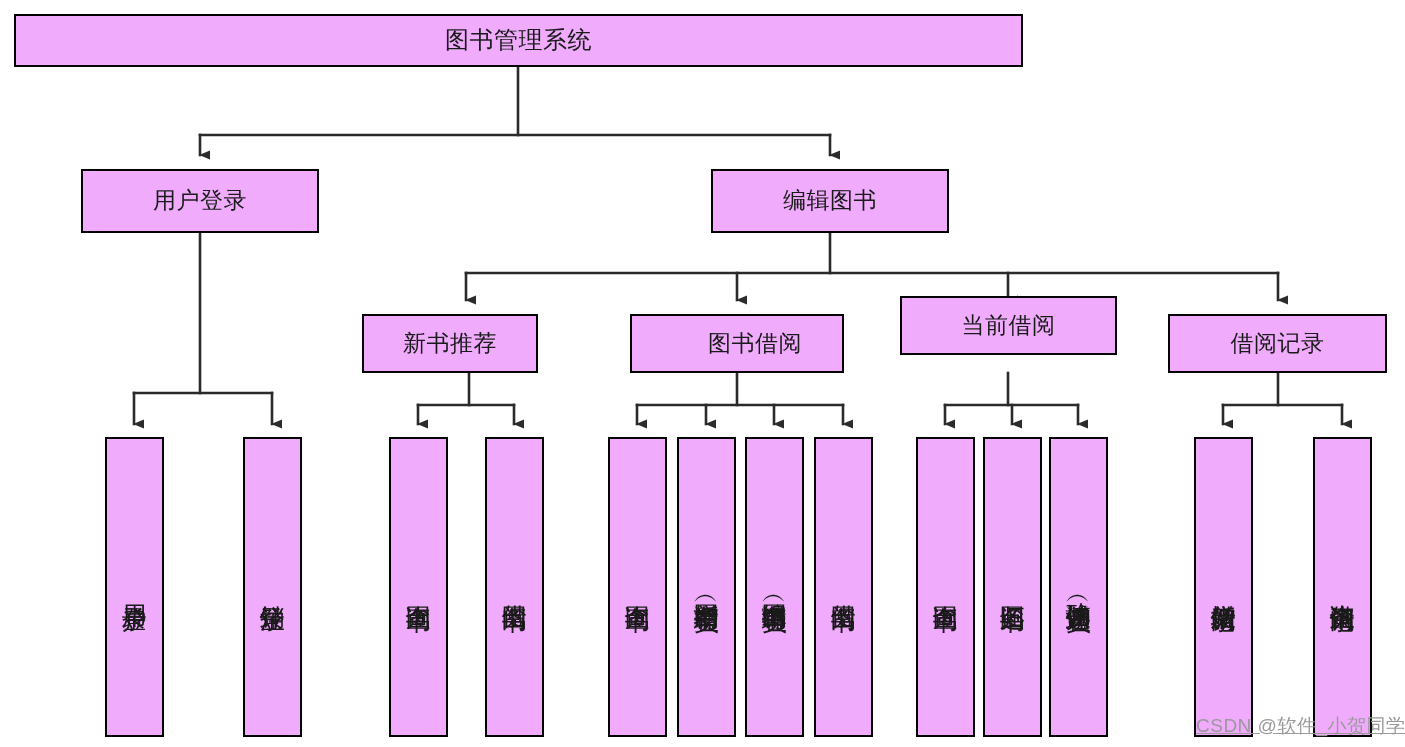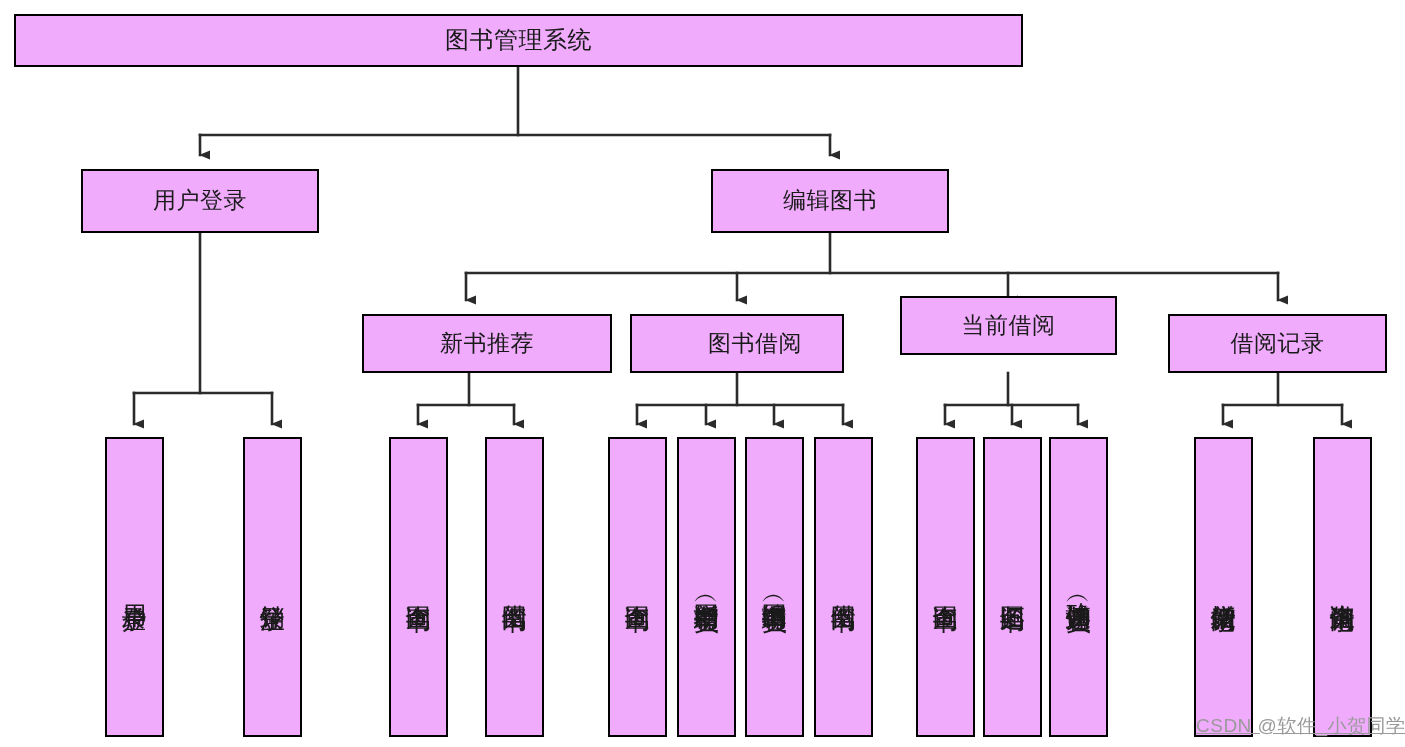--- a/index.html
+++ b/index.html
@@ -120,21 +120,21 @@
     <span>图书管理系统</span>
   </div>
 
   <div class="node horiz" style="left:81px; top:169px; width:238px; height:64px;">
     <span>用户登录</span>
   </div>
   <div class="node horiz" style="left:711px; top:169px; width:238px; height:64px;">
     <span>编辑图书</span>
   </div>
 
-  <div class="node horiz" style="left:362px; top:314px; width:250px; height:59px;">
+  <div class="node horiz" style="left:362px; top:314px; width:176px; height:59px;">
     <span>新书推荐</span>
   </div>
   <div class="node horiz" style="left:630px; top:314px; width:214px; height:59px;padding-left:36px;">
     <span>图书借阅</span>
   </div>
   <div class="node horiz" style="left:900px; top:296px; width:217px; height:59px;align-items:center;">
     <span>当前借阅</span>
   </div>
   <div class="node horiz" style="left:1168px; top:314px; width:219px; height:59px;">
     <span>借阅记录</span>

